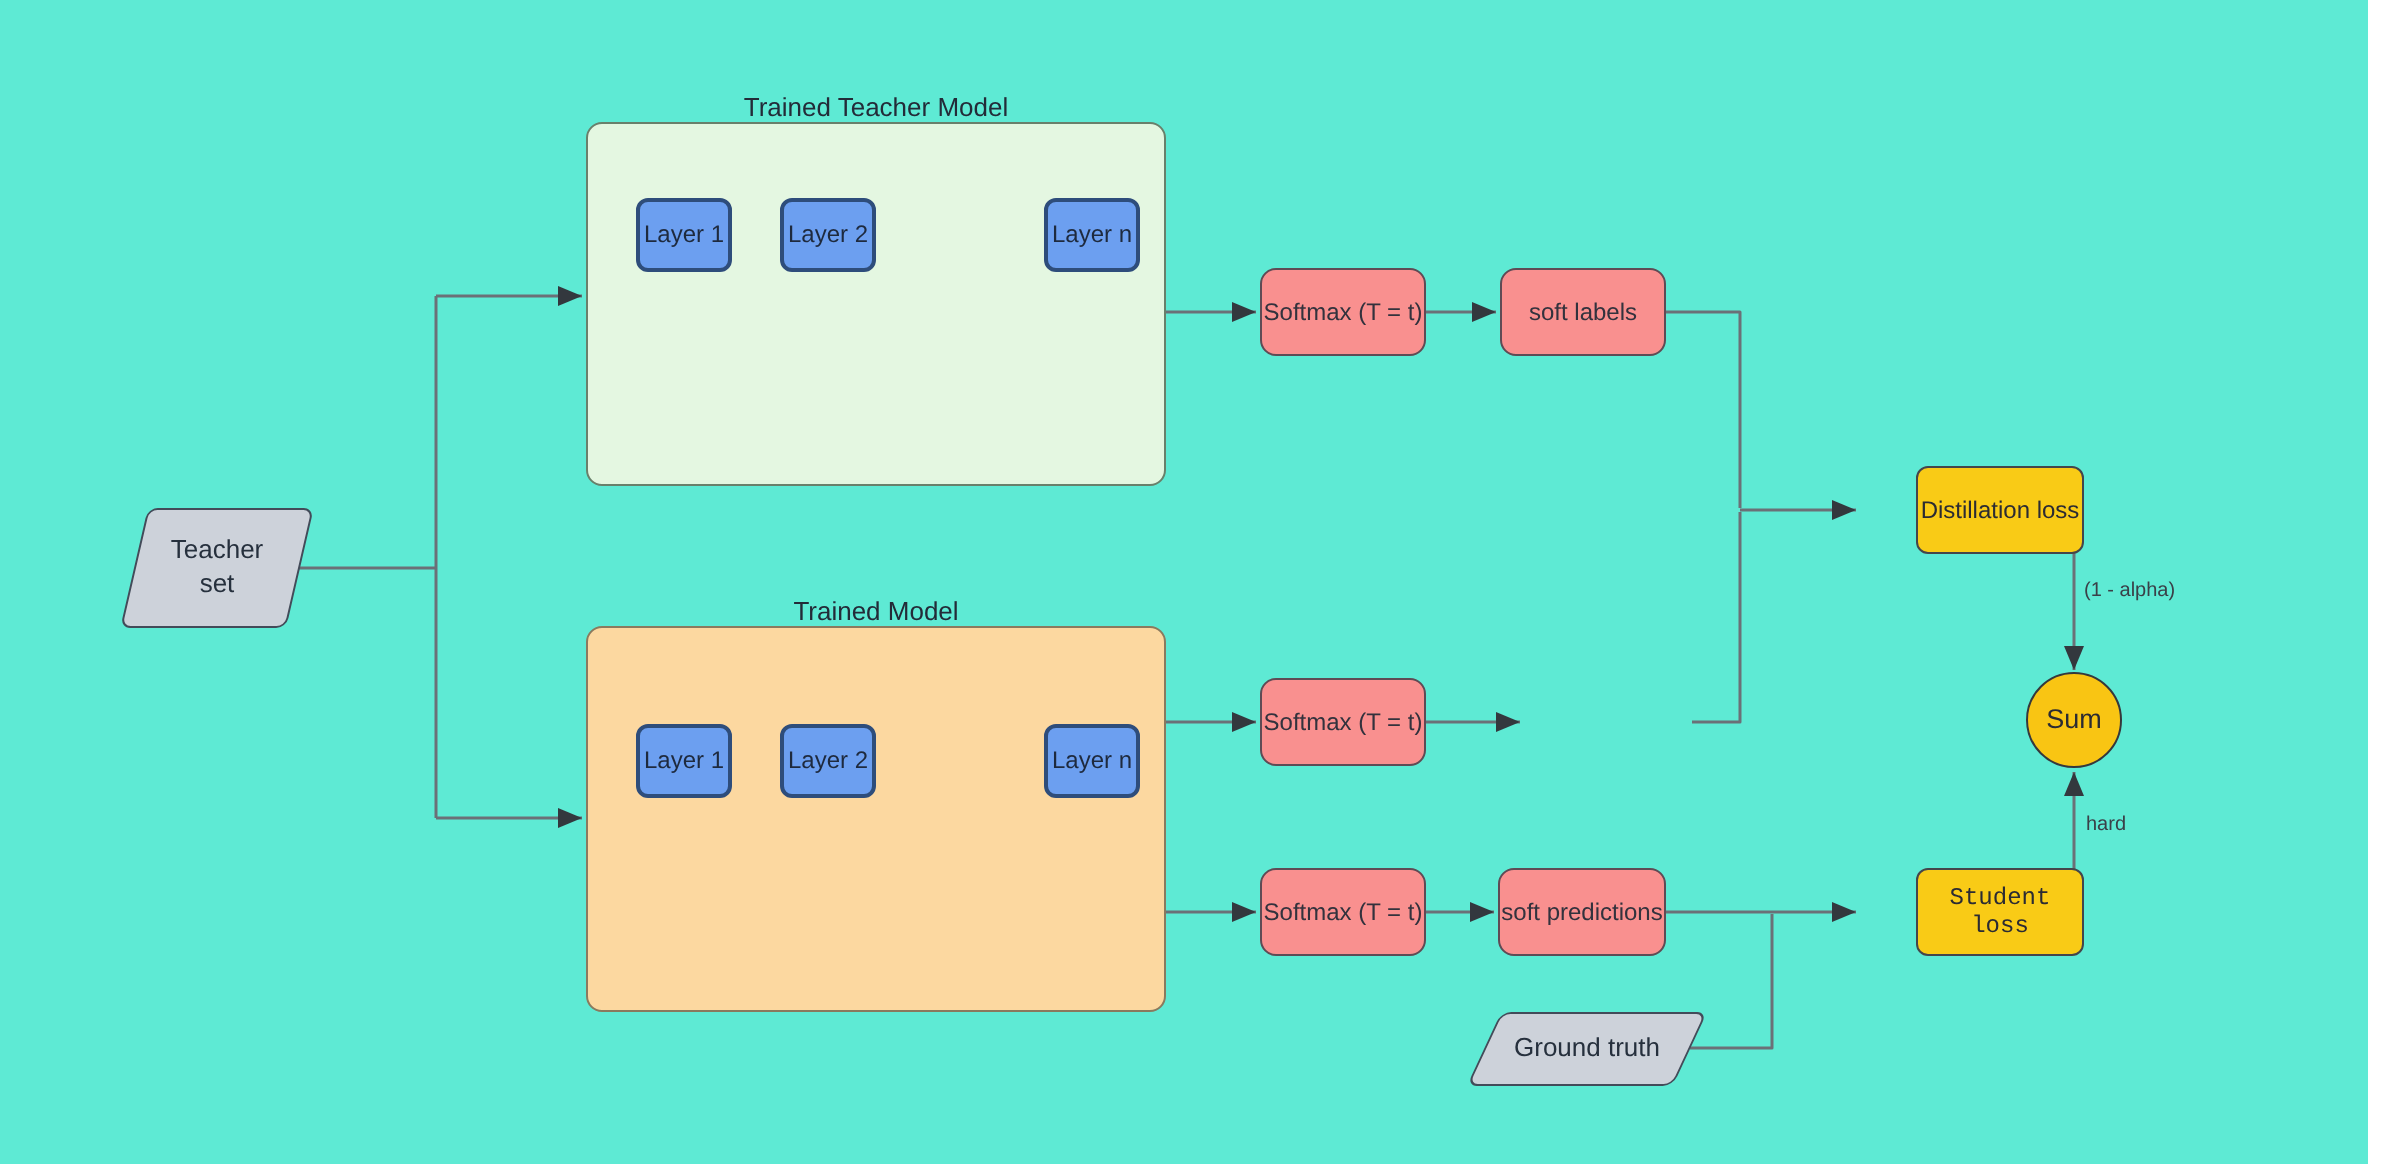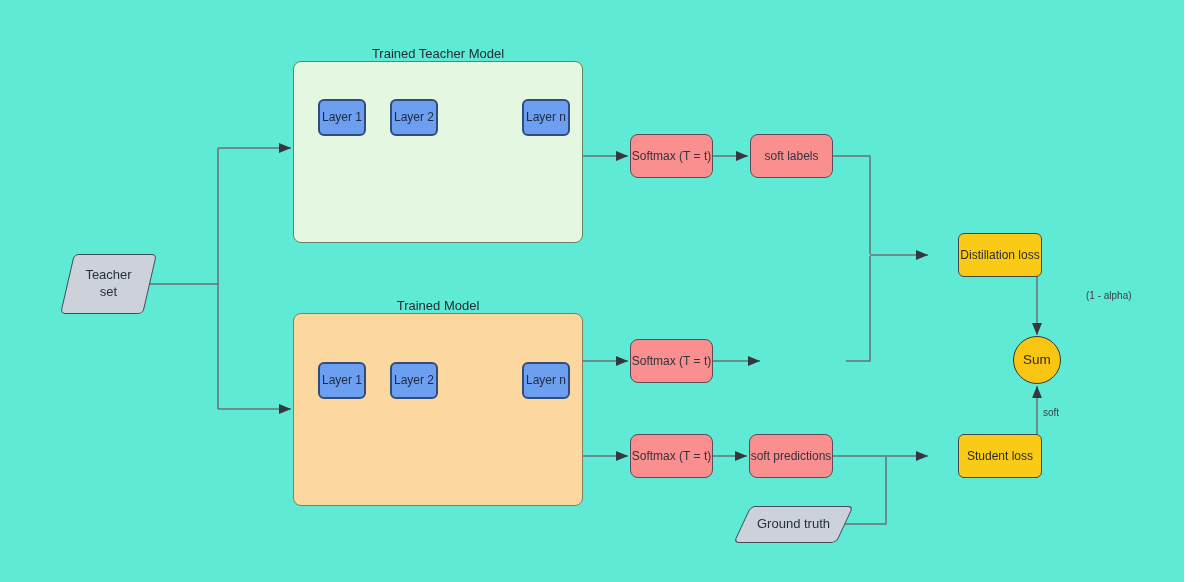--- a/index.html
+++ b/index.html
@@ -96,28 +96,28 @@
   <div class="node layer" style="left:390px;top:362px;width:48px;height:37px;">Layer 2</div>
   <div class="node layer" style="left:522px;top:362px;width:48px;height:37px;">Layer n</div>
 
   <div class="node proc" style="left:630px;top:134px;width:83px;height:44px;">Softmax (T = t)</div>
   <div class="node proc" style="left:750px;top:134px;width:83px;height:44px;">soft labels</div>
   <div class="node proc" style="left:630px;top:339px;width:83px;height:44px;">Softmax (T = t)</div>
   <div class="node proc" style="left:630px;top:434px;width:83px;height:44px;">Softmax (T = t)</div>
   <div class="node proc" style="left:749px;top:434px;width:84px;height:44px;">soft predictions</div>
 
   <div class="node loss" style="left:930px;top:233px;width:84px;height:44px;">Distillation loss</div>
-  <div class="node loss" style="left:930px;top:434px;width:84px;height:44px;">Student loss</div>
+  <div class="node loss" style="left:930px;top:434px;width:84px;height:44px;font-family:Liberation Mono, monospace;">Student loss</div>
   <div class="node circle-node" style="left:1013px;top:336px;width:48px;height:48px;">Sum</div>
 
   <div class="para" style="left:67px;top:254px;width:83px;height:60px;">
     <div class="para-bg skew-sm"></div>
     <div class="para-label" style="width:58px;">Teacher set</div>
   </div>
   <div class="para" style="left:742px;top:506px;width:103px;height:37px;">
     <div class="para-bg skew-lg"></div>
     <div class="para-label">Ground truth</div>
   </div>
 
-  <div class="edge-label" style="left:1042px;top:290px;margin-left:44px;">(1 - alpha)</div>
-  <div class="edge-label" style="left:1043px;top:407px;">soft</div>
+  <div class="edge-label" style="left:1042px;top:290px;">(1 - alpha)</div>
+  <div class="edge-label" style="left:1043px;top:407px;">hard</div>
 
 </div>
 
 </body></html>

